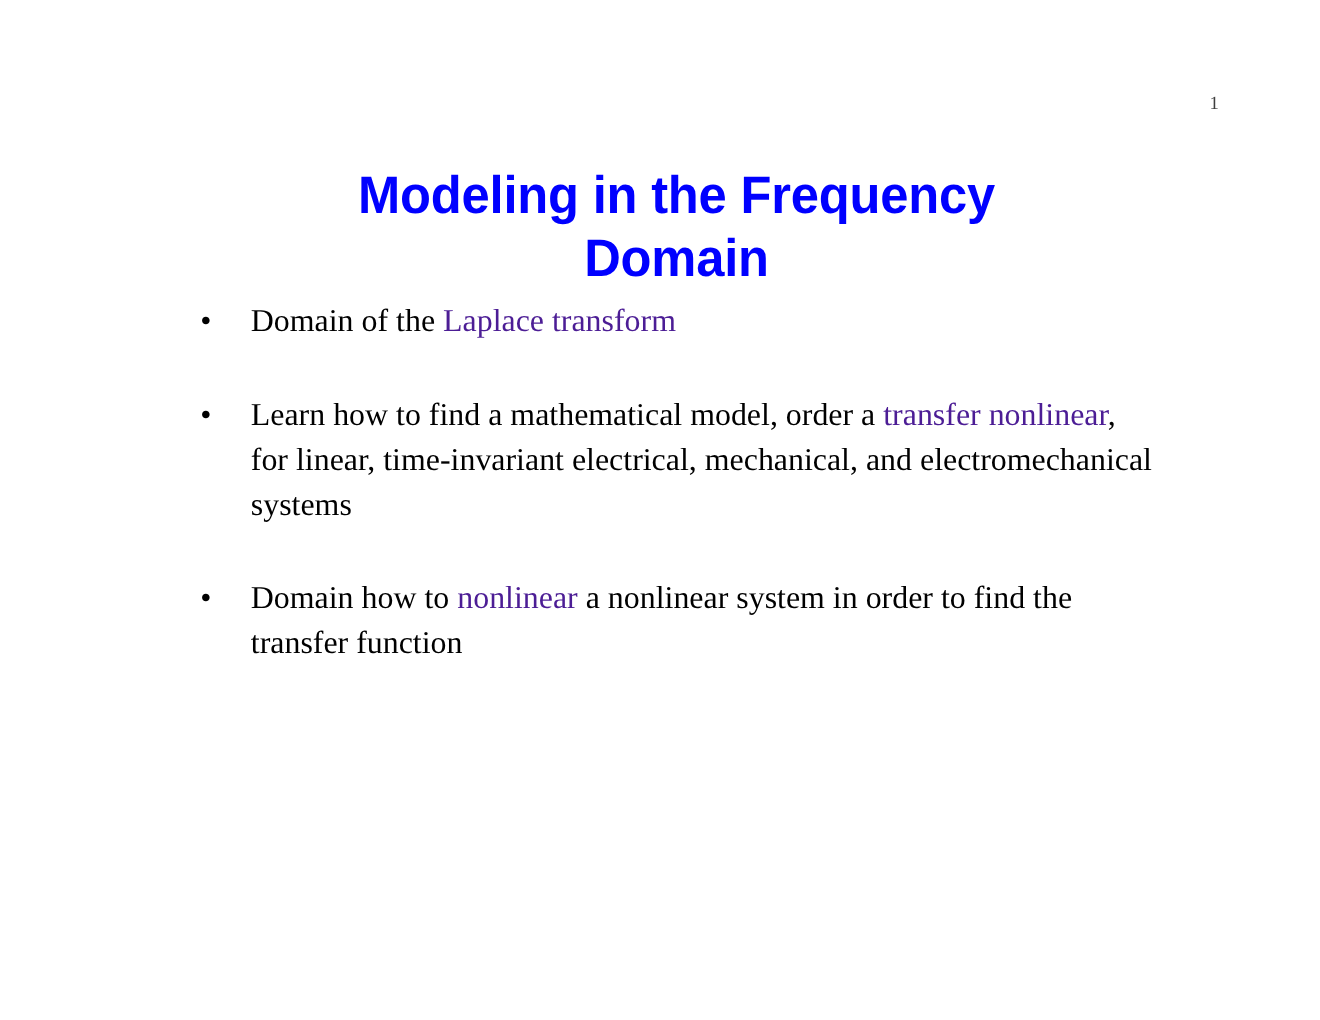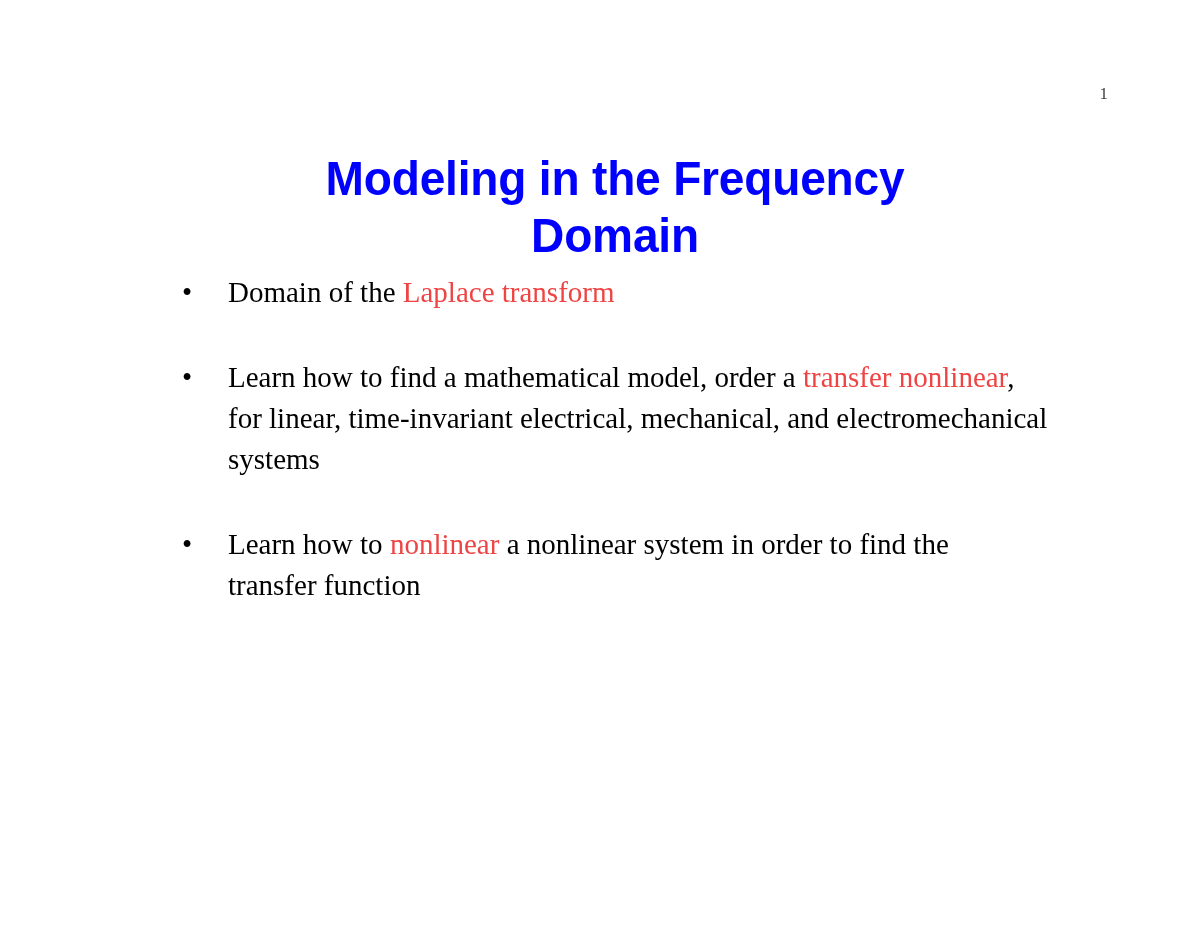--- a/index.html
+++ b/index.html
@@ -91,21 +91,21 @@
     line-height: 41px;
     color: #000000;
     text-align: left;
   }
 
   .bullet-text {
     display: block;
   }
 
   .hl {
-    color: #ef4444;
+    color: #4c1d95;
   }
 
   .b2 { width: 820px; }
   .b3 { width: 800px; }
 </style>
 </head>
 <body>
 
 <div class="slide">
 
@@ -128,19 +128,19 @@
     <li class="bullet-item b2">
       <span class="bullet-marker">•</span>
       <span class="bullet-text">
         <span>Learn how to find a mathematical model, order a </span><span class="hl">transfer nonlinear</span><span>, for linear, time-invariant electrical, mechanical, and electromechanical systems</span>
       </span>
     </li>
 
     <li class="bullet-item b3">
       <span class="bullet-marker">•</span>
       <span class="bullet-text">
-        <span>Learn how to </span><span class="hl">nonlinear</span><span> a nonlinear system in order to find the transfer function</span>
+        <span>Domain how to </span><span class="hl">nonlinear</span><span> a nonlinear system in order to find the transfer function</span>
       </span>
     </li>
 
   </ul>
 
 </div>
 
 </body></html>

